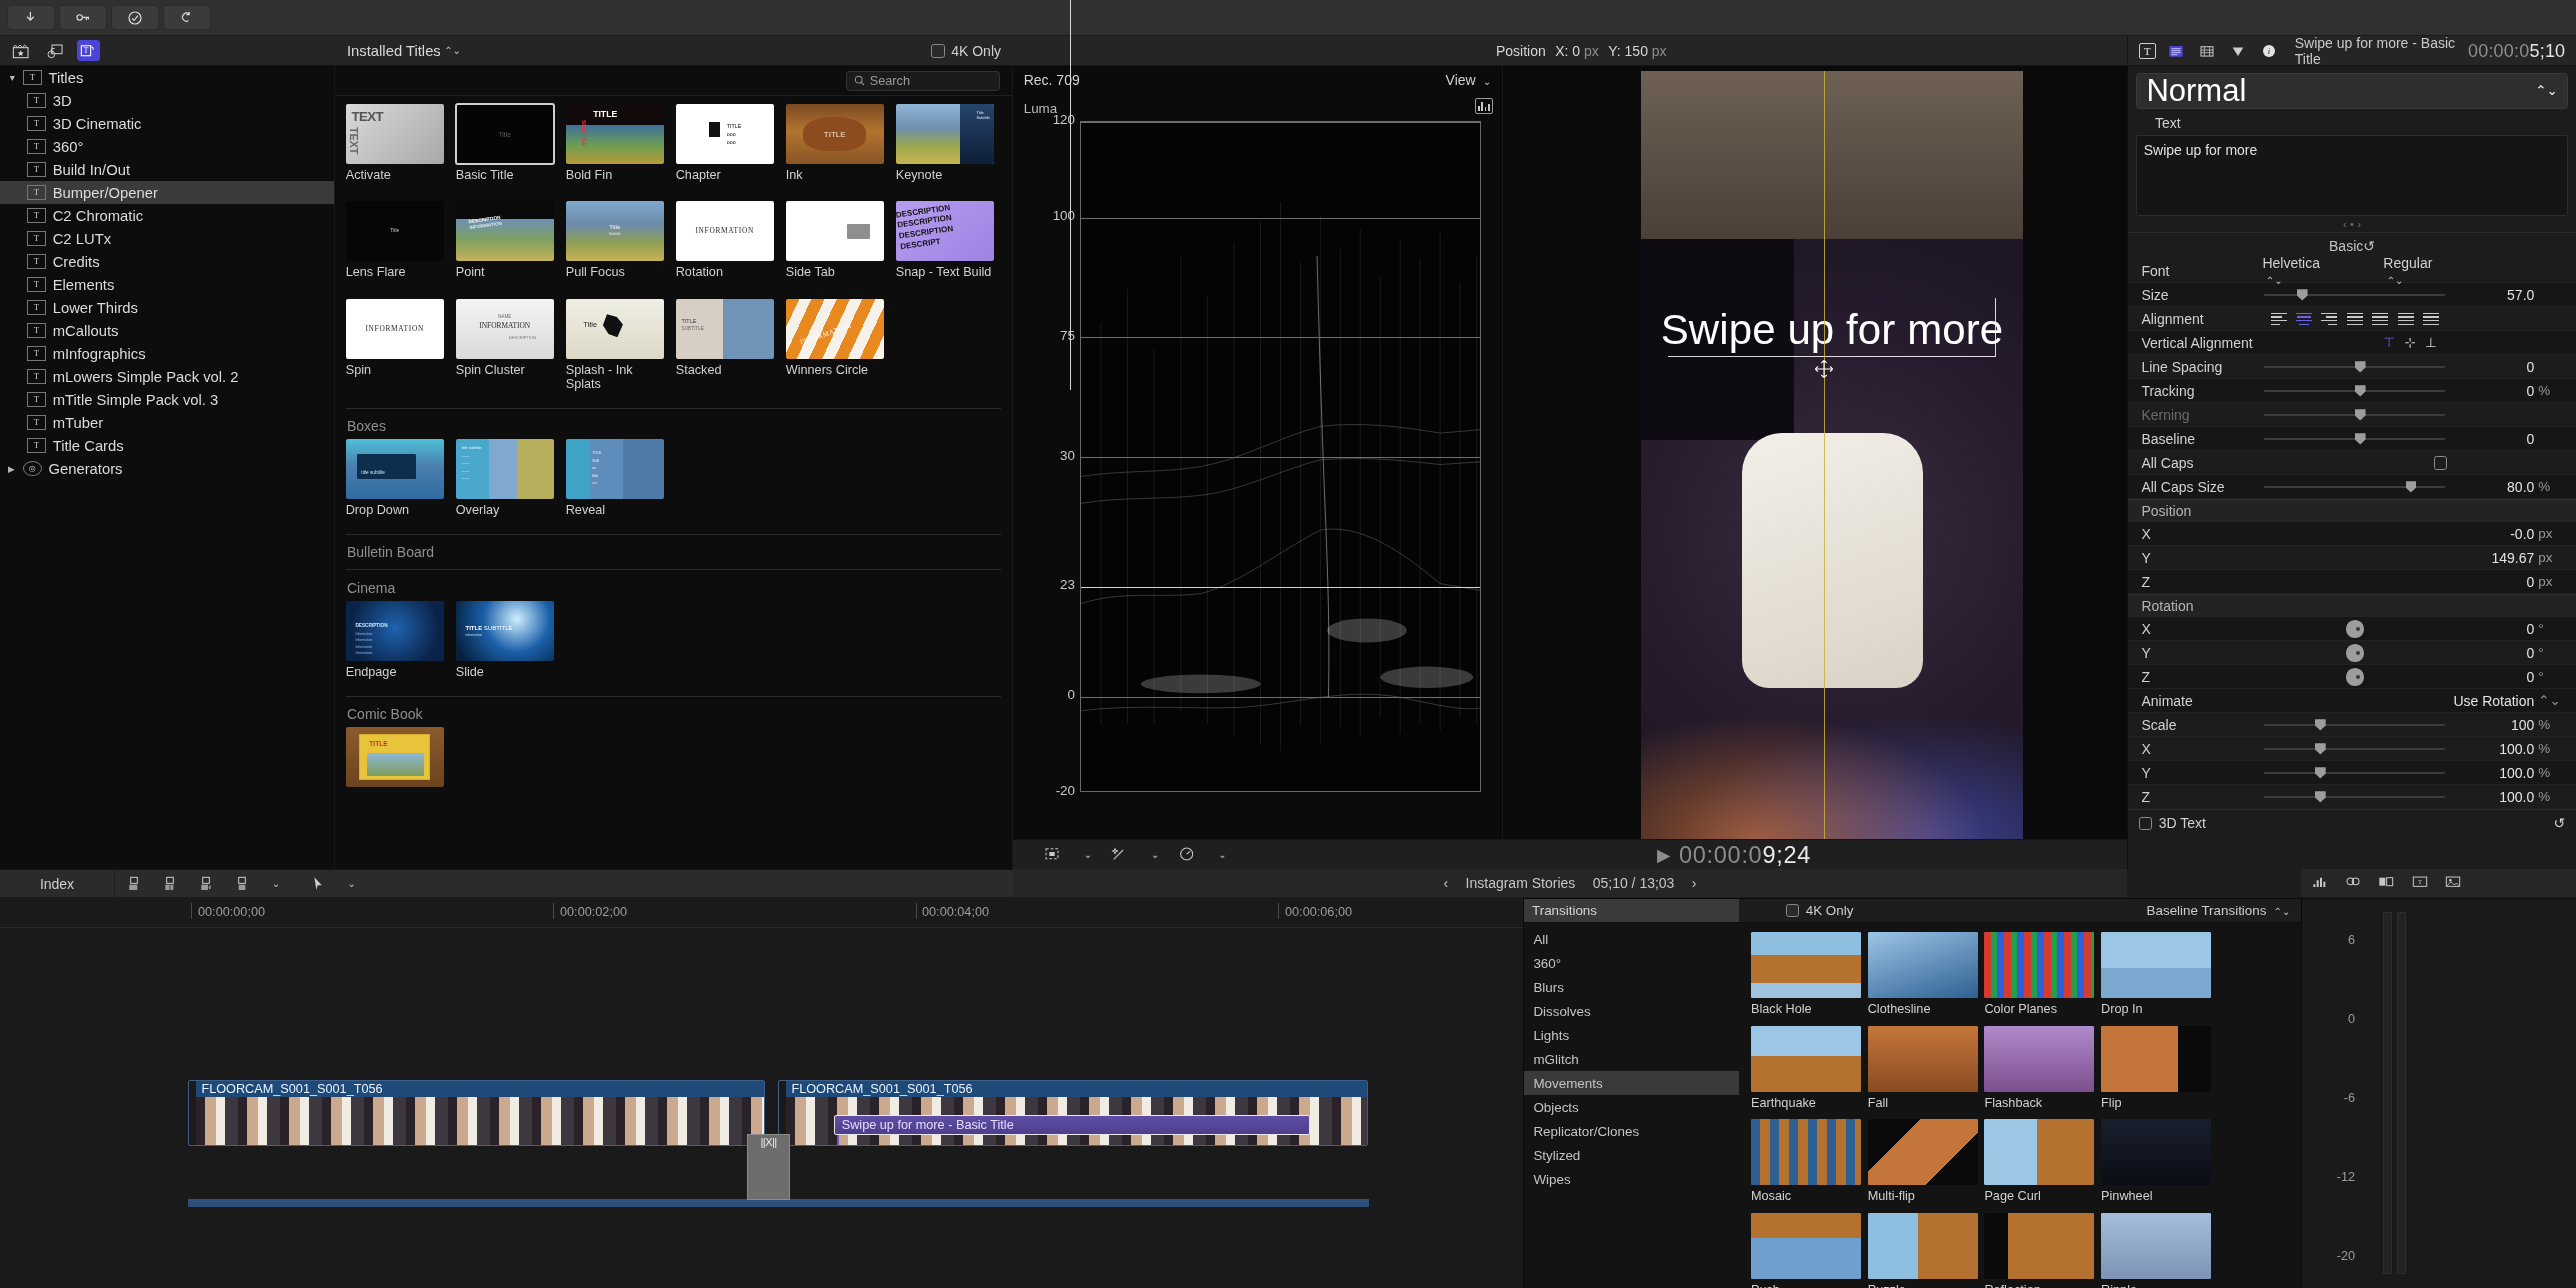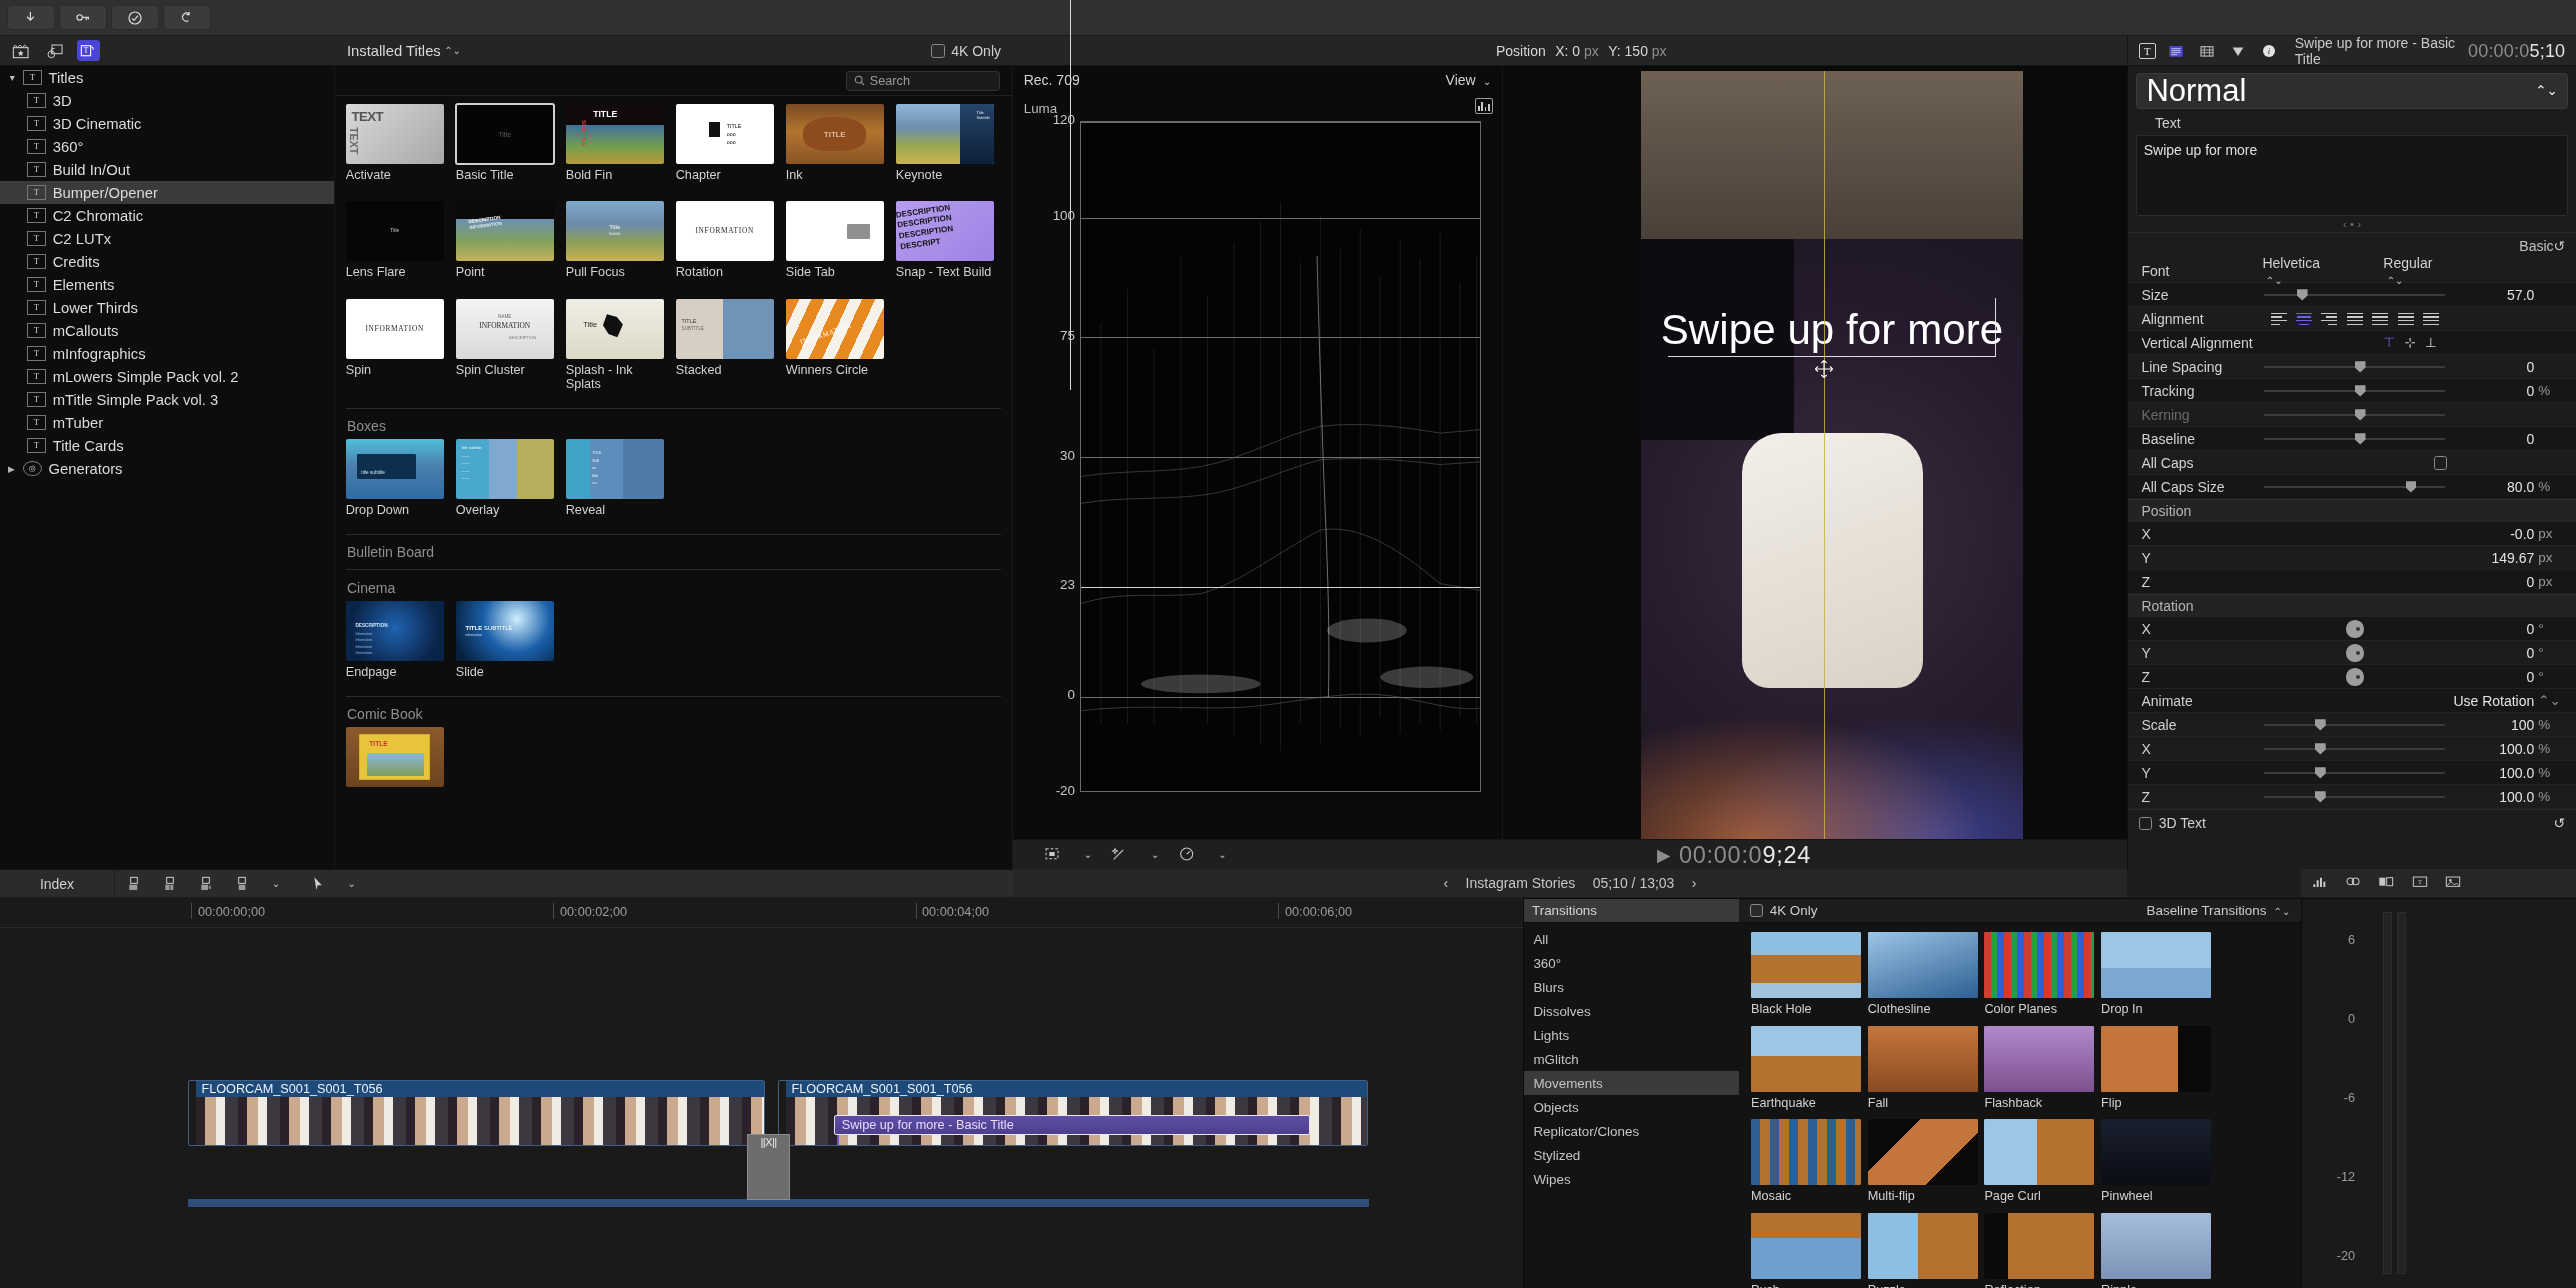--- a/index.html
+++ b/index.html
@@ -20,21 +20,21 @@
     border-bottom:0.7px solid #141414;display:flex;align-items:center;}
   .icon-grp{display:flex;align-items:center;gap:10.7px;margin-left:9.4px;}
   .icn{width:23px;height:21.5px;display:flex;align-items:center;justify-content:center;}
   .icn.sel{background:#4b45d6;border-radius:3.4px;}
   .t2-label{font-size:14.8px;color:#d9d9d9;}
   .chev{font-size:10px;color:#c5c5c5;margin-left:3.4px;line-height:1;}
 
   .browser-head{position:absolute;left:335px;top:36px;width:678px;height:30px;
     display:flex;align-items:center;justify-content:space-between;padding:0 12px;}
   .chk{width:13.4px;height:13.4px;border:1px solid #8a8a8a;border-radius:2.7px;background:#2a2a2a;display:inline-block;}
-  .chk-row{display:flex;align-items:center;gap:6.7px;font-size:14px;color:#cfcfcf;}
+  .chk-row{display:flex;align-items:center;gap:6.7px;font-size:14px;color:#cfcfcf;margin-left:36px;}
 
   .pos-readout{position:absolute;left:1496px;top:36px;height:30px;display:flex;align-items:center;
     gap:9.4px;font-size:14px;color:#d7d7d7;}
   .dim{color:#8d8d8d;}
 
   .insp-head{position:absolute;left:2127px;top:36px;width:449px;height:30px;display:flex;
     align-items:center;gap:8px;padding:0 10.7px;border-left:0.7px solid #141414;}
   .insp-title{font-size:14px;color:#c9c9c9;flex:1;margin-left:6.7px;}
   .insp-tc{font-size:18px;color:#8e8e8e;letter-spacing:0.2px;}
   .insp-tc b{color:#e2e2e2;font-weight:400;}
@@ -153,21 +153,21 @@
   .mrow{position:absolute;right:221px;font-size:12.7px;color:#9b9b9b;text-align:right;width:36px;}
   .mtoolbar{position:absolute;left:2301px;top:869px;width:275px;height:28px;background:#262626;
     display:flex;align-items:center;gap:17.4px;padding-left:10.7px;color:#c7c7c7;font-size:13.4px;}
 
   
   .inspector{position:absolute;left:2127px;top:66px;width:449px;height:803px;background:#1c1c1c;
     border-left:0.7px solid #0e0e0e;overflow:hidden;}
   .blendsel{margin:6.7px 8px 0 8px;height:36px;background:#2e2e2e;border:0.7px solid #3a3a3a;border-radius:3.4px;
     display:flex;align-items:center;justify-content:space-between;padding:0 9.4px;}
   .blendsel span{font-size:31px;color:#fff;}
-  .grp-hdr{height:27px;display:flex;align-items:center;justify-content:flex-end;padding:0 10.7px;
+  .grp-hdr{height:27px;display:flex;align-items:center;justify-content:center;padding:0 10.7px;
     font-size:14px;color:#c3c3c3;border-top:0.7px solid #2a2a2a;}
   .txtlabel{padding:6.7px 0 4px 27px;font-size:14px;color:#cfcfcf;}
   .txtarea{margin:0 8px;height:81px;background:#151515;border:0.7px solid #2c2c2c;border-radius:2px;
     padding:5.4px 6.7px;font-size:14px;color:#e0e0e0;}
   .pager{display:flex;align-items:center;justify-content:center;gap:6.7px;height:16px;color:#6f6f6f;font-size:11.4px;}
   .irow{height:24px;display:flex;align-items:center;padding:0 10.7px 0 13.4px;font-size:14px;color:#d2d2d2;
     border-bottom:0.7px solid #222;}
   .irow.alt{background:#161616;}
   .irow.dis{color:#6a6a6a;}
   .irow .lbl{width:121px;}

